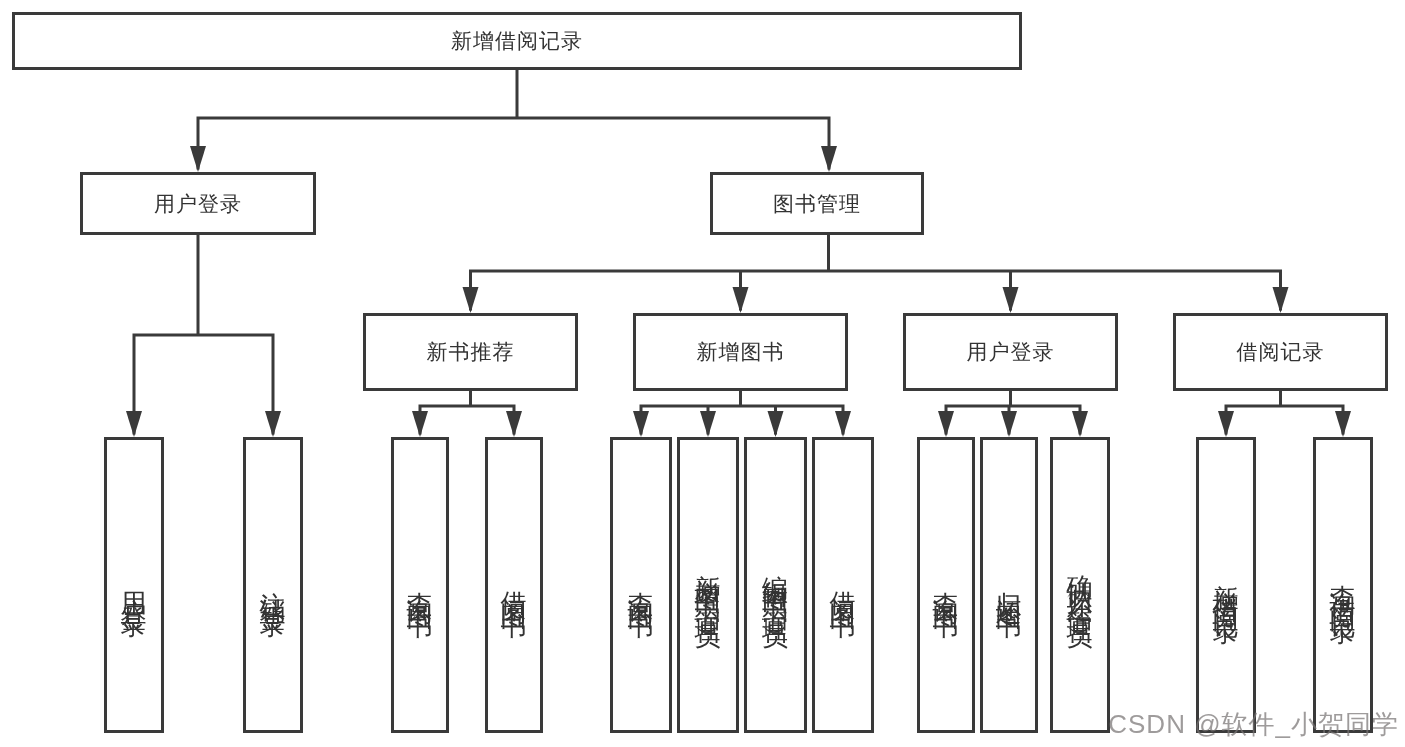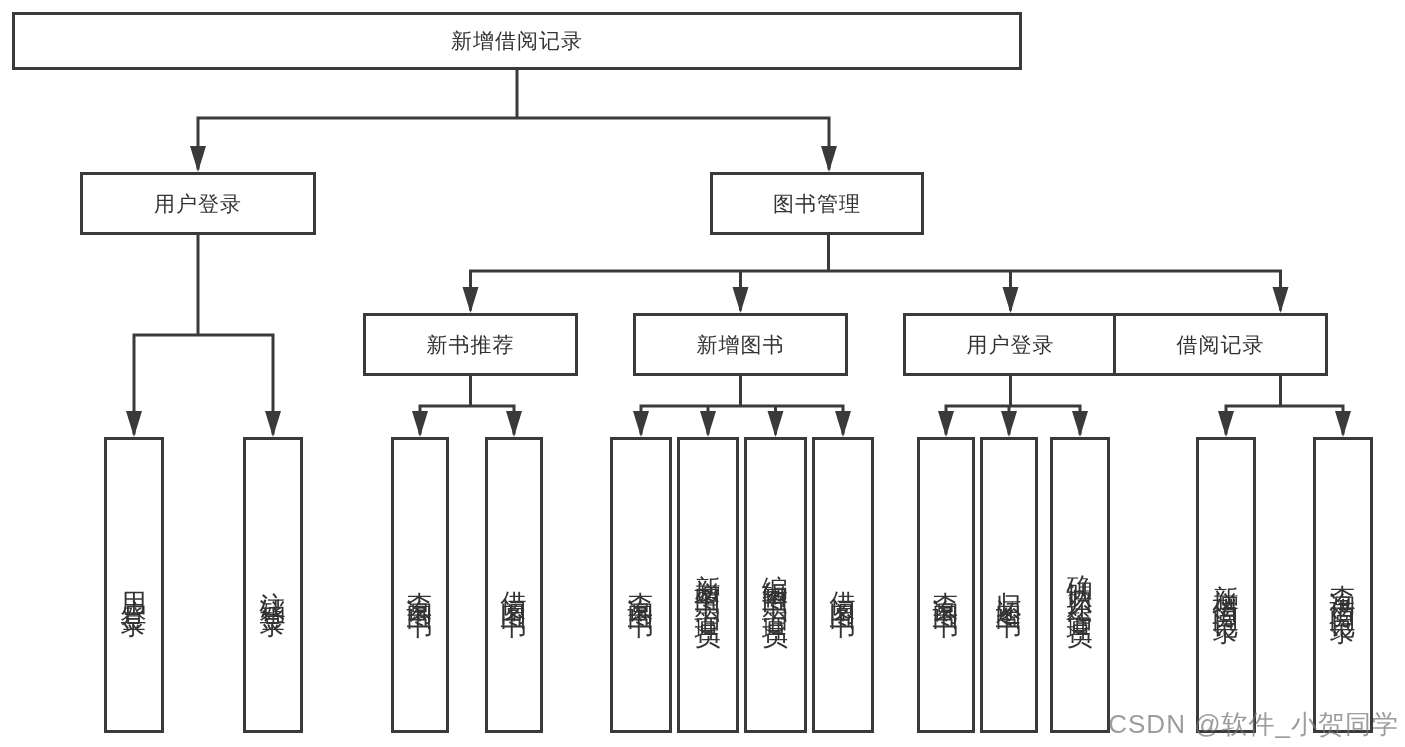--- a/index.html
+++ b/index.html
@@ -24,21 +24,21 @@
     box-sizing:border-box;
     border:3px solid var(--line);
     background:#fff;
     display:flex;align-items:center;justify-content:center;
     z-index:2;
     text-align:center;
   }
   .hlabel{font-size:21px;letter-spacing:1px;}
   .root{left:12px;top:12px;width:1010px;height:58px;}
   .l2{top:172px;height:63px;}
-  .l3{top:313px;height:63px;width:215px;}
+  .l3{top:313px;height:78px;width:215px;}
   .leaf{top:437px;height:296px;}
   .vtext{
     writing-mode:vertical-rl;
     text-orientation:mixed;
     font-size:26px;
     letter-spacing:7px;
     line-height:1;
     white-space:nowrap;
   }
   .watermark{
@@ -118,21 +118,21 @@
 
   <div class="box l3" style="left:363px;">
     <span class="hlabel">新书推荐</span>
   </div>
   <div class="box l3" style="left:633px;">
     <span class="hlabel">新增图书</span>
   </div>
   <div class="box l3" style="left:903px;">
     <span class="hlabel">用户登录</span>
   </div>
-  <div class="box l3" style="left:1113px;justify-content:center;">
+  <div class="box l3" style="left:1173px;justify-content:center;">
     <span class="hlabel">借阅记录</span>
   </div>
 
   <div class="box leaf" style="left:104px;width:60px;">
     <span class="vtext">用户登录</span>
   </div>
   <div class="box leaf" style="left:243px;width:60px;">
     <span class="vtext">注销登录</span>
   </div>
 

